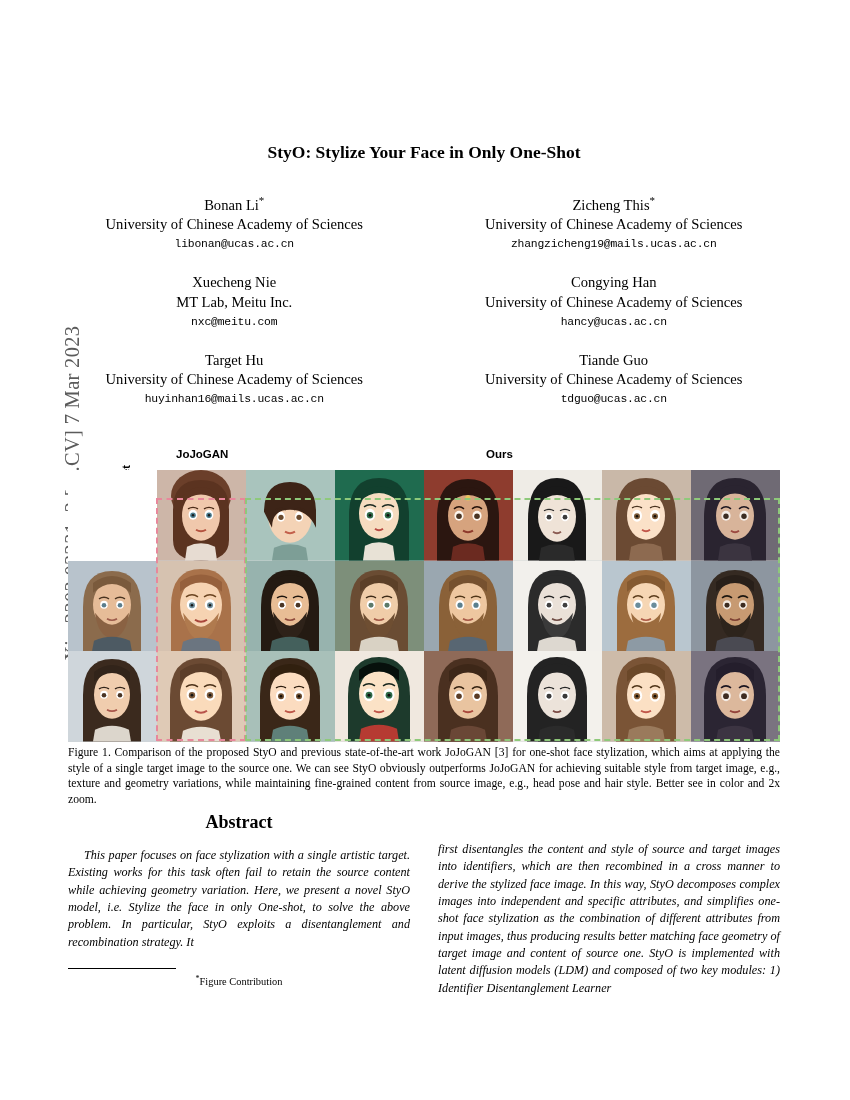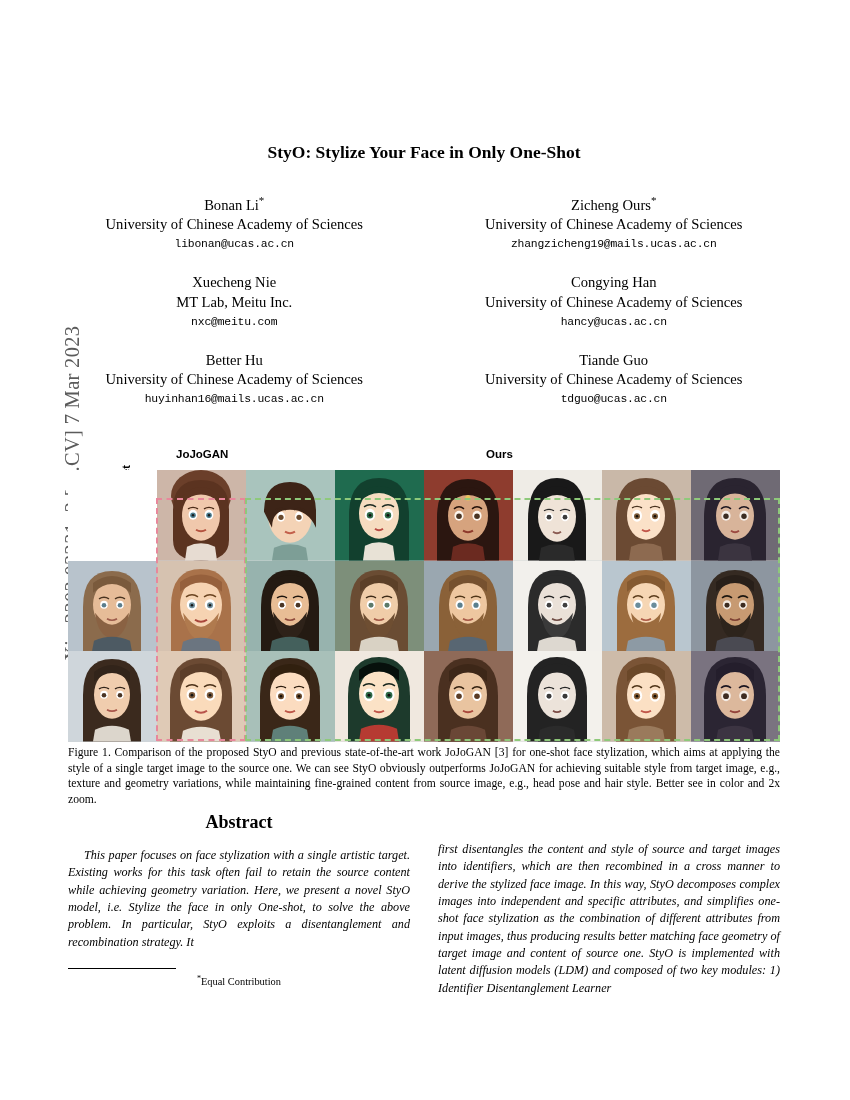--- a/index.html
+++ b/index.html
@@ -266,42 +266,42 @@
 
     <div class="authors">
 
       <div class="author-row">
         <div class="author-block">
           <div class="author-name"><span>Bonan Li</span><span class="star">*</span></div>
           <div class="author-affil">University of Chinese Academy of Sciences</div>
           <div class="author-email">libonan@ucas.ac.cn</div>
         </div>
         <div class="author-block">
-          <div class="author-name"><span>Zicheng Ours</span><span class="star">*</span></div>
+          <div class="author-name"><span>Zicheng This</span><span class="star">*</span></div>
           <div class="author-affil">University of Chinese Academy of Sciences</div>
           <div class="author-email">zhangzicheng19@mails.ucas.ac.cn</div>
         </div>
       </div>
 
       <div class="author-row">
         <div class="author-block">
           <div class="author-name"><span>Xuecheng Nie</span><span class="star"></span></div>
           <div class="author-affil">MT Lab, Meitu Inc.</div>
           <div class="author-email">nxc@meitu.com</div>
         </div>
         <div class="author-block">
           <div class="author-name"><span>Congying Han</span><span class="star"></span></div>
           <div class="author-affil">University of Chinese Academy of Sciences</div>
           <div class="author-email">hancy@ucas.ac.cn</div>
         </div>
       </div>
 
       <div class="author-row">
         <div class="author-block">
-          <div class="author-name"><span>Better Hu</span><span class="star"></span></div>
+          <div class="author-name"><span>Target Hu</span><span class="star"></span></div>
           <div class="author-affil">University of Chinese Academy of Sciences</div>
           <div class="author-email">huyinhan16@mails.ucas.ac.cn</div>
         </div>
         <div class="author-block">
           <div class="author-name"><span>Tiande Guo</span><span class="star"></span></div>
           <div class="author-affil">University of Chinese Academy of Sciences</div>
           <div class="author-email">tdguo@ucas.ac.cn</div>
         </div>
       </div>
     </div>
@@ -754,16 +754,16 @@
       <div class="col col-left">
         <div class="abs-head">Abstract</div>
         <div class="abs-text">This paper focuses on face stylization with a single artistic target. Existing works for this task often fail to retain the source content while achieving geometry variation. Here, we present a novel StyO model, i.e. Stylize the face in only One-shot, to solve the above problem. In particular, StyO exploits a disentanglement and recombination strategy. It</div>
       </div>
       <div class="col col-right">
         <div class="abs-text">first disentangles the content and style of source and target images into identifiers, which are then recombined in a cross manner to derive the stylized face image. In this way, StyO decomposes complex images into independent and specific attributes, and simplifies one-shot face stylization as the combination of different attributes from input images, thus producing results better matching face geometry of target image and content of source one. StyO is implemented with latent diffusion models (LDM) and composed of two key modules: 1) Identifier Disentanglement Learner</div>
       </div>
     </div>
 
     <div class="footnote-rule"></div>
-    <div class="footnote"><span class="star">*</span><span>Equal Contribution</span></div>
+    <div class="footnote"><span class="star">*</span><span>Figure Contribution</span></div>
 
   </div>
 </div>
 
 </body></html>

